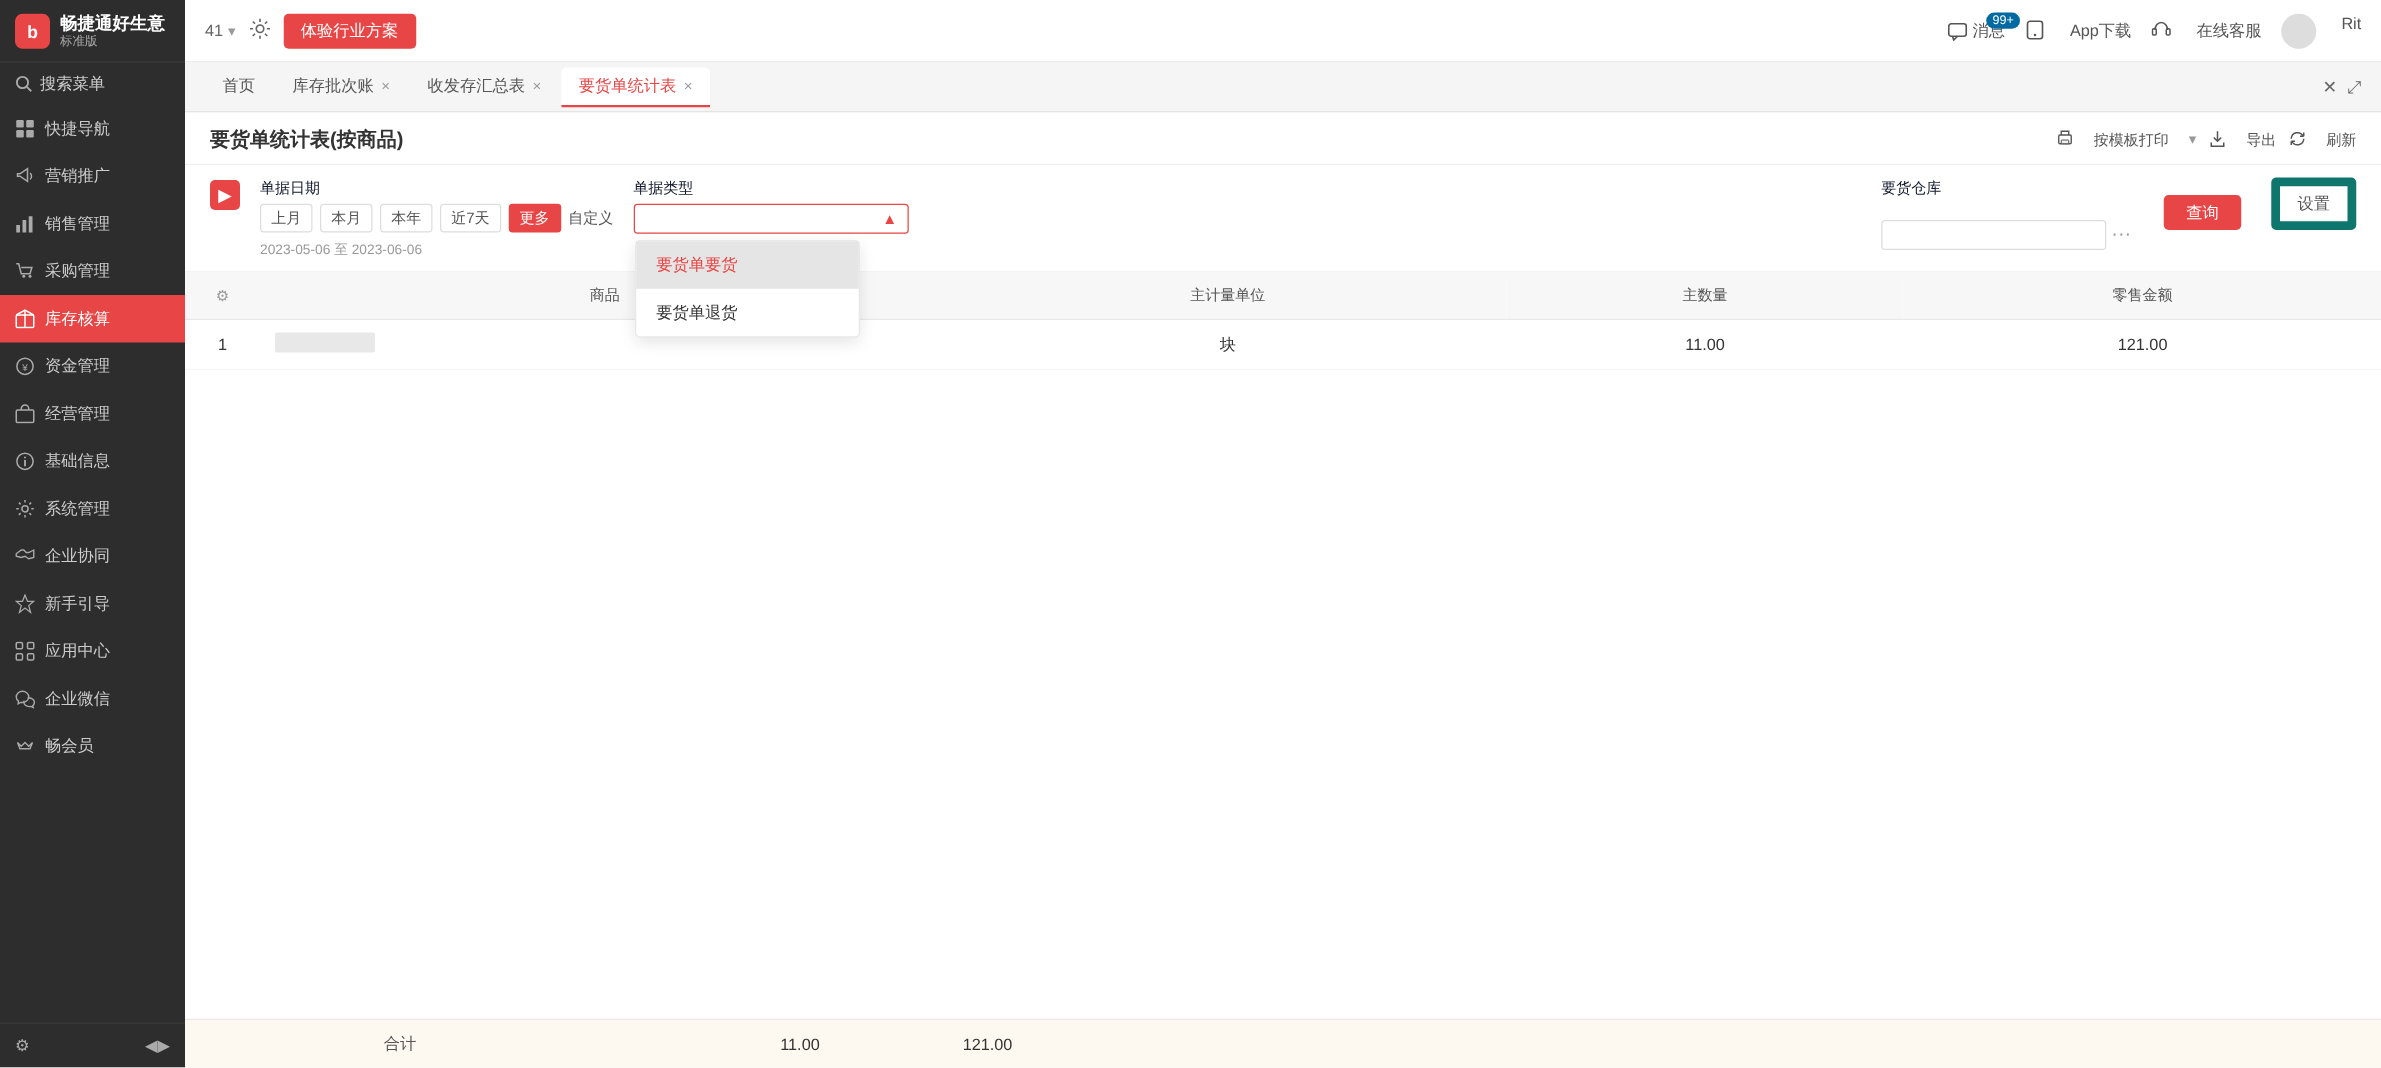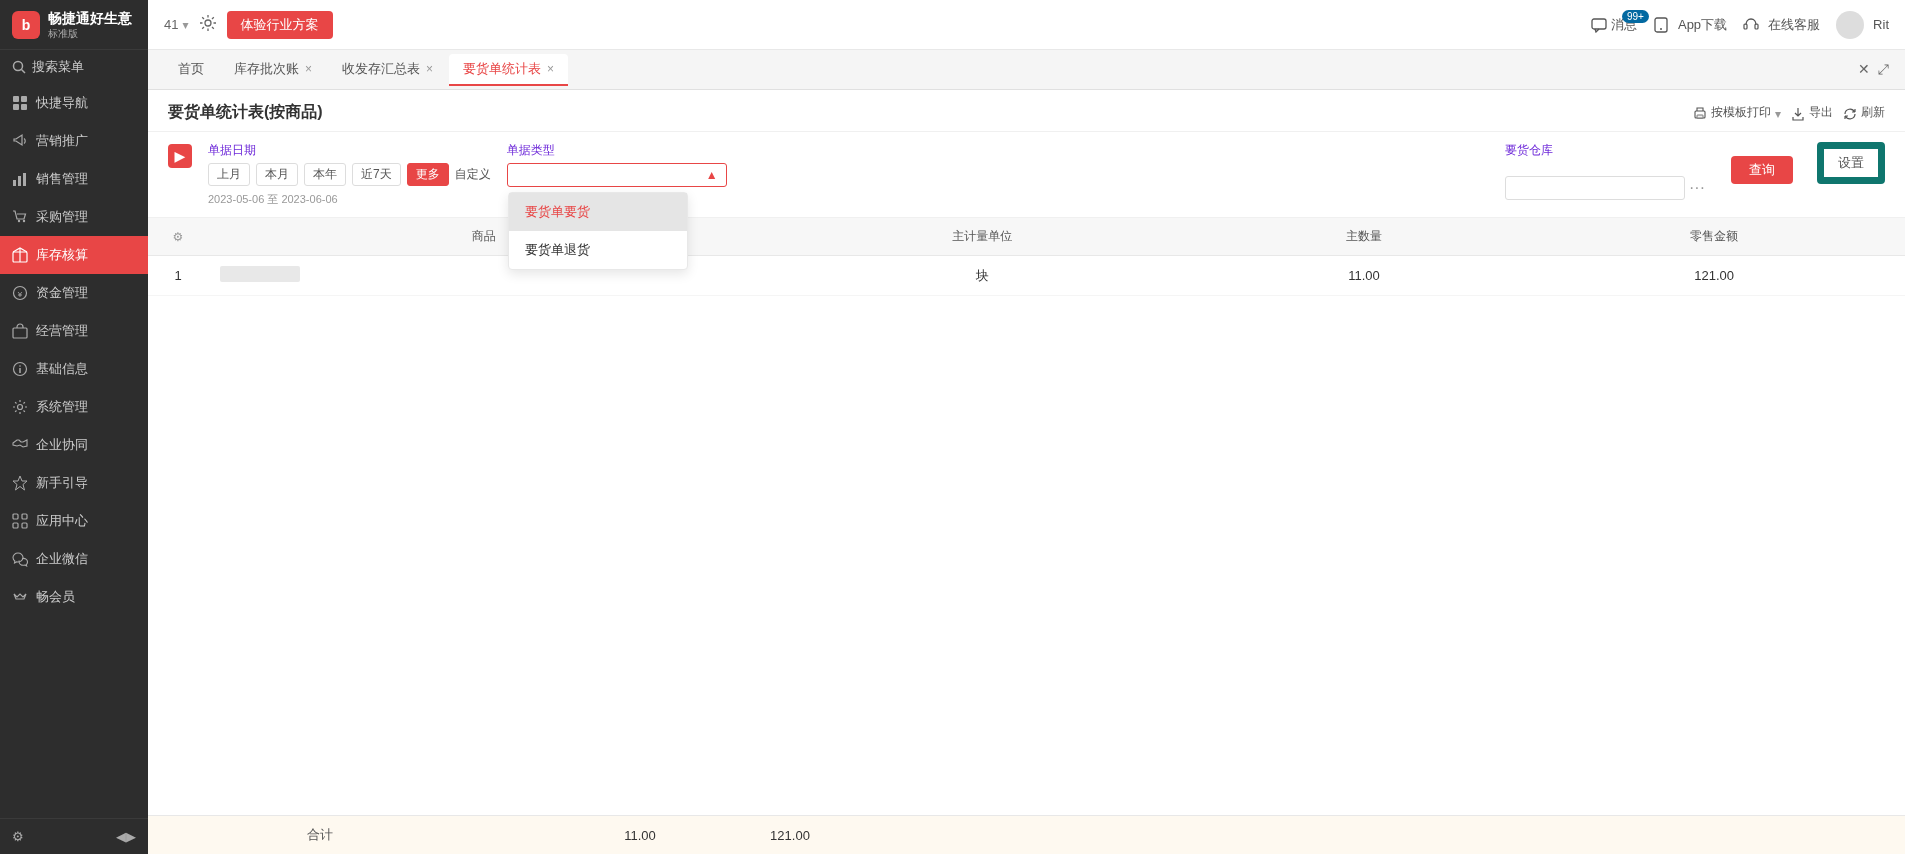--- a/index.html
+++ b/index.html
@@ -76,21 +76,21 @@
     .topbar-trial-btn {
       background: #e84646; color: #fff; border: none; border-radius: 4px;
       padding: 5px 14px; cursor: pointer; font-size: 13px;
     }
     .topbar-right { display: flex; align-items: center; gap: 16px; color: #555; font-size: 13px; }
     .topbar-badge { position: relative; display: inline-flex; align-items: center; gap: 4px; cursor: pointer; }
     .badge-count {
       background: #0369a1; color: #fff; font-size: 10px; border-radius: 10px;
       padding: 1px 5px; position: absolute; top: -6px; right: -12px; white-space: nowrap;
     }
-    .topbar-right-item { display: flex; align-items: center; gap: 9px; cursor: pointer; }
+    .topbar-right-item { display: flex; gap: 20px; cursor: pointer; }
     .avatar { width: 28px; height: 28px; background: #ddd; border-radius: 50%; }
 
     
     .tabbar {
       display: flex; align-items: center; background: #f5f5f5; padding: 0 16px;
       height: 40px; border-bottom: 1px solid #e0e0e0; flex-shrink: 0; gap: 2px;
     }
     .tab {
       display: flex; align-items: center; padding: 6px 14px; cursor: pointer;
       font-size: 13px; color: #555; border-bottom: 2px solid transparent; white-space: nowrap;
@@ -105,36 +105,36 @@
     .content {
       flex: 1; overflow: hidden; background: #fff; display: flex; flex-direction: column;
     }
     .page-header {
       padding: 12px 20px 8px; display: flex; justify-content: space-between; align-items: center;
       border-bottom: 1px solid #f0f0f0; flex-shrink: 0;
     }
     .page-title { font-size: 16px; font-weight: bold; color: #333; }
     .page-actions { display: flex; align-items: center; gap: 10px; }
     .action-btn {
-      display: flex; align-items: flex-end; gap: 4px; font-size: 12px; color: #555; cursor: pointer;
+      display: flex; align-items: flex-start; gap: 16px; font-size: 12px; color: #555; cursor: pointer;
     }
 
     
     .filter-area {
       padding: 10px 20px; display: flex; align-items: flex-start; gap: 16px;
       background: #fff; flex-shrink: 0; border-bottom: 1px solid #f0f0f0; flex-wrap: wrap;
       position: relative;
     }
     .filter-expand-btn {
       width: 24px; height: 24px; background: #e84646; border-radius: 4px;
       display: flex; align-items: center; justify-content: center; cursor: pointer;
       color: #fff; font-size: 14px; flex-shrink: 0; margin-top: 2px;
     }
     .filter-group { display: flex; flex-direction: column; gap: 4px; }
-    .filter-label { font-size: 12px; color: #6d28d9; }
+    .filter-label { font-size: 12px; color: #0f172a; }
     .filter-date-controls { display: flex; align-items: center; gap: 6px; flex-wrap: wrap; }
     .date-quick-btn {
       padding: 2px 8px; border: 1px solid #ddd; border-radius: 3px; cursor: pointer;
       font-size: 12px; color: #555; background: #fff;
     }
     .date-quick-btn.more {
       background: #e84646; color: #fff; border-color: #e84646;
     }
     .date-custom-btn { font-size: 12px; color: #555; cursor: pointer; }
     .date-range-text { font-size: 11px; color: #999; margin-top: 2px; }

